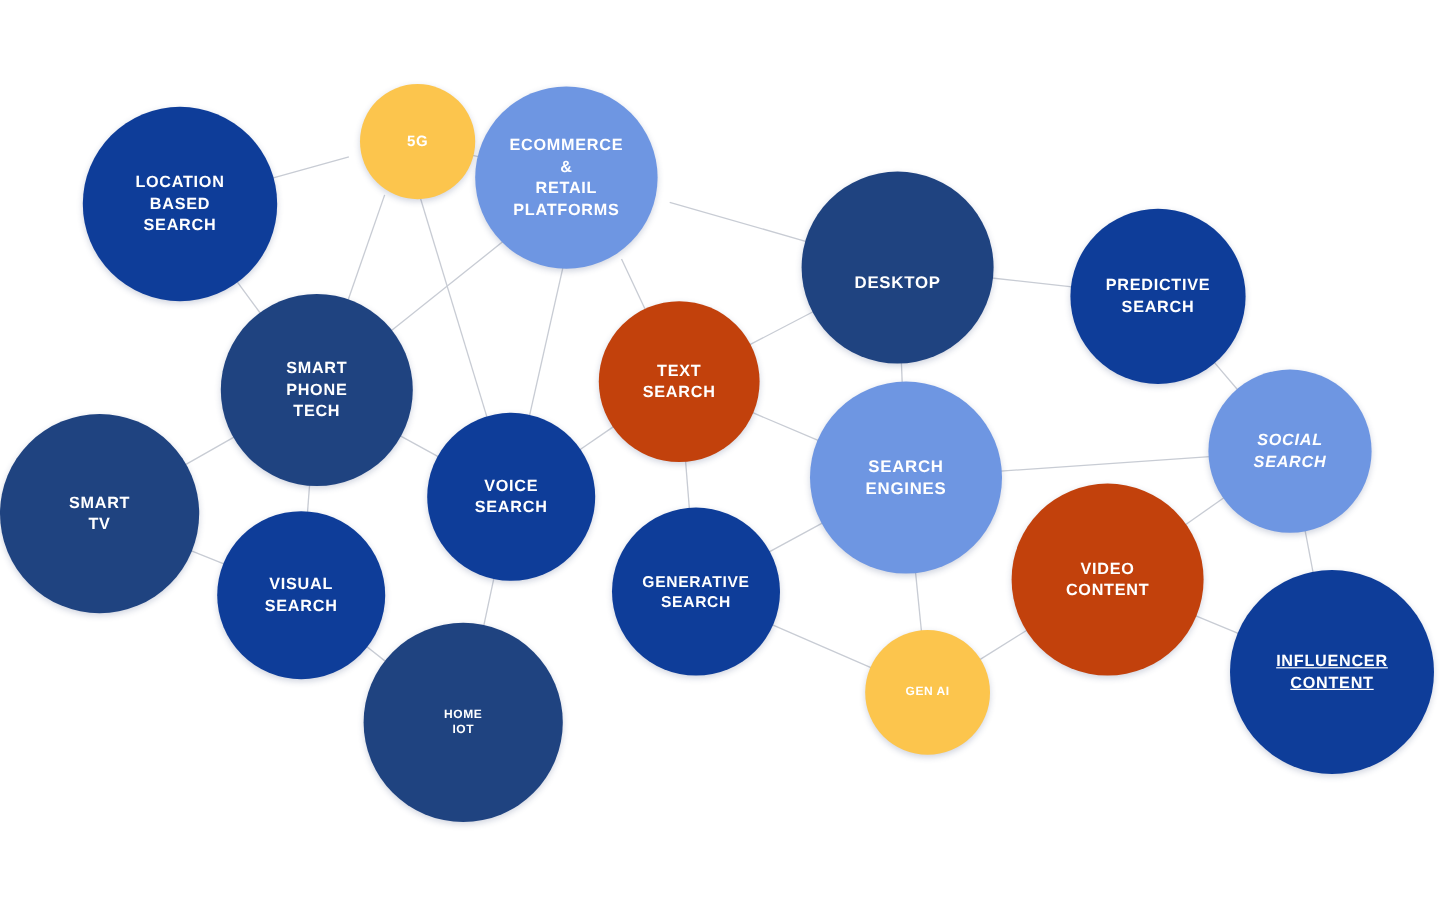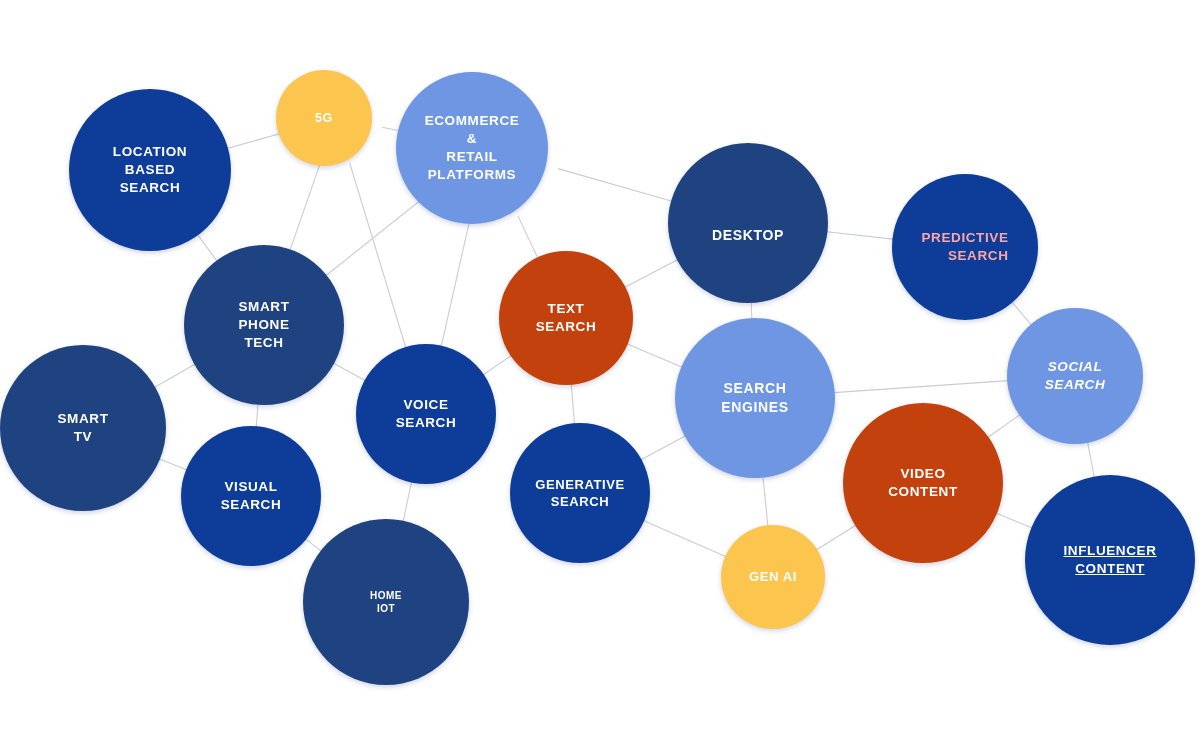--- a/index.html
+++ b/index.html
@@ -82,34 +82,34 @@
       <line x1="159.00963868429898" y1="458.765806134121" x2="187.04066988760206" y2="470.1116997164104" stroke="#c8ccd4" stroke-width="1.1"></line>
       <line x1="305.26991197817256" y1="538.6119308865651" x2="321.50532199695436" y2="551.3597343087197" stroke="#c8ccd4" stroke-width="1.1"></line>
       <line x1="411.64057253192476" y1="481.48930909995363" x2="403.0648268461184" y2="521.7953138232435" stroke="#c8ccd4" stroke-width="1.1"></line>
     </svg>
   <div id="node-layer">
       <div class="node" style="left: 69px; top: 89px; width: 162px; height: 162px; background: rgb(14, 61, 153);">
         <span class="node-label" style="font-size: 13.5px; color: rgb(255, 255, 255);">LOCATION
 BASED
 SEARCH</span>
       </div>
-      <div class="node" style="left: 276px; top: 70px; width: 96px; height: 96px; background: rgb(252, 197, 77);">
+      <div class="node" style="left: 300px; top: 70px; width: 96px; height: 96px; background: rgb(252, 197, 77);">
         <span class="node-label" style="font-size: 12.5px; color: rgb(255, 255, 255);">5G</span>
       </div>
       <div class="node" style="left: 396px; top: 72px; width: 152px; height: 152px; background: rgb(110, 150, 226);">
         <span class="node-label" style="font-size: 13.5px; color: rgb(255, 255, 255);">ECOMMERCE
 &amp;
 RETAIL
 PLATFORMS</span>
       </div>
       <div class="node" style="left: 668px; top: 143px; width: 160px; height: 160px; background: rgb(31, 67, 128);">
         <span class="node-label" style="font-size: 14px; color: rgb(255, 255, 255); margin-top: 24px;">DESKTOP</span>
       </div>
       <div class="node" style="left: 892px; top: 174px; width: 146px; height: 146px; background: rgb(14, 61, 153);">
-        <span class="node-label" style="font-size: 13.5px; color: #fca5a5; text-align: right;">PREDICTIVE
+        <span class="node-label" style="font-size: 13.5px; color: #ffffff;">PREDICTIVE
 SEARCH</span>
       </div>
       <div class="node" style="left: 184px; top: 245px; width: 160px; height: 160px; background: rgb(31, 67, 128);">
         <span class="node-label" style="font-size: 13.5px; color: rgb(255, 255, 255);">SMART
 PHONE
 TECH</span>
       </div>
       <div class="node" style="left: 499px; top: 251px; width: 134px; height: 134px; background: #c2410c;">
         <span class="node-label" style="font-size: 13.5px; color: rgb(255, 255, 255);">TEXT
 SEARCH</span>
@@ -140,20 +140,20 @@
       </div>
       <div class="node" style="left: 1025px; top: 475px; width: 170px; height: 170px; background: rgb(14, 61, 153);">
         <span class="node-label" style="font-size: 13.5px; color: rgb(255, 255, 255); text-decoration: underline;">INFLUENCER
 CONTENT</span>
       </div>
       <div class="node" style="left: 181px; top: 426px; width: 140px; height: 140px; background: rgb(14, 61, 153);">
         <span class="node-label" style="font-size: 13.5px; color: rgb(255, 255, 255);">VISUAL
 SEARCH</span>
       </div>
       <div class="node" style="left: 721px; top: 525px; width: 104px; height: 104px; background: rgb(252, 197, 77);">
-        <span class="node-label" style="font-size: 13px; color: rgb(255, 255, 255);">GEN AI</span>
+        <span class="node-label" style="font-size: 10px; color: rgb(255, 255, 255);">GEN AI</span>
       </div>
       <div class="node" style="left: 303px; top: 519px; width: 166px; height: 166px; background: rgb(31, 67, 128);">
         <span class="node-label" style="font-size: 10px; color: rgb(255, 255, 255);">HOME
 IOT</span>
       </div>
     </div>
 </div>
 
 </body></html>

